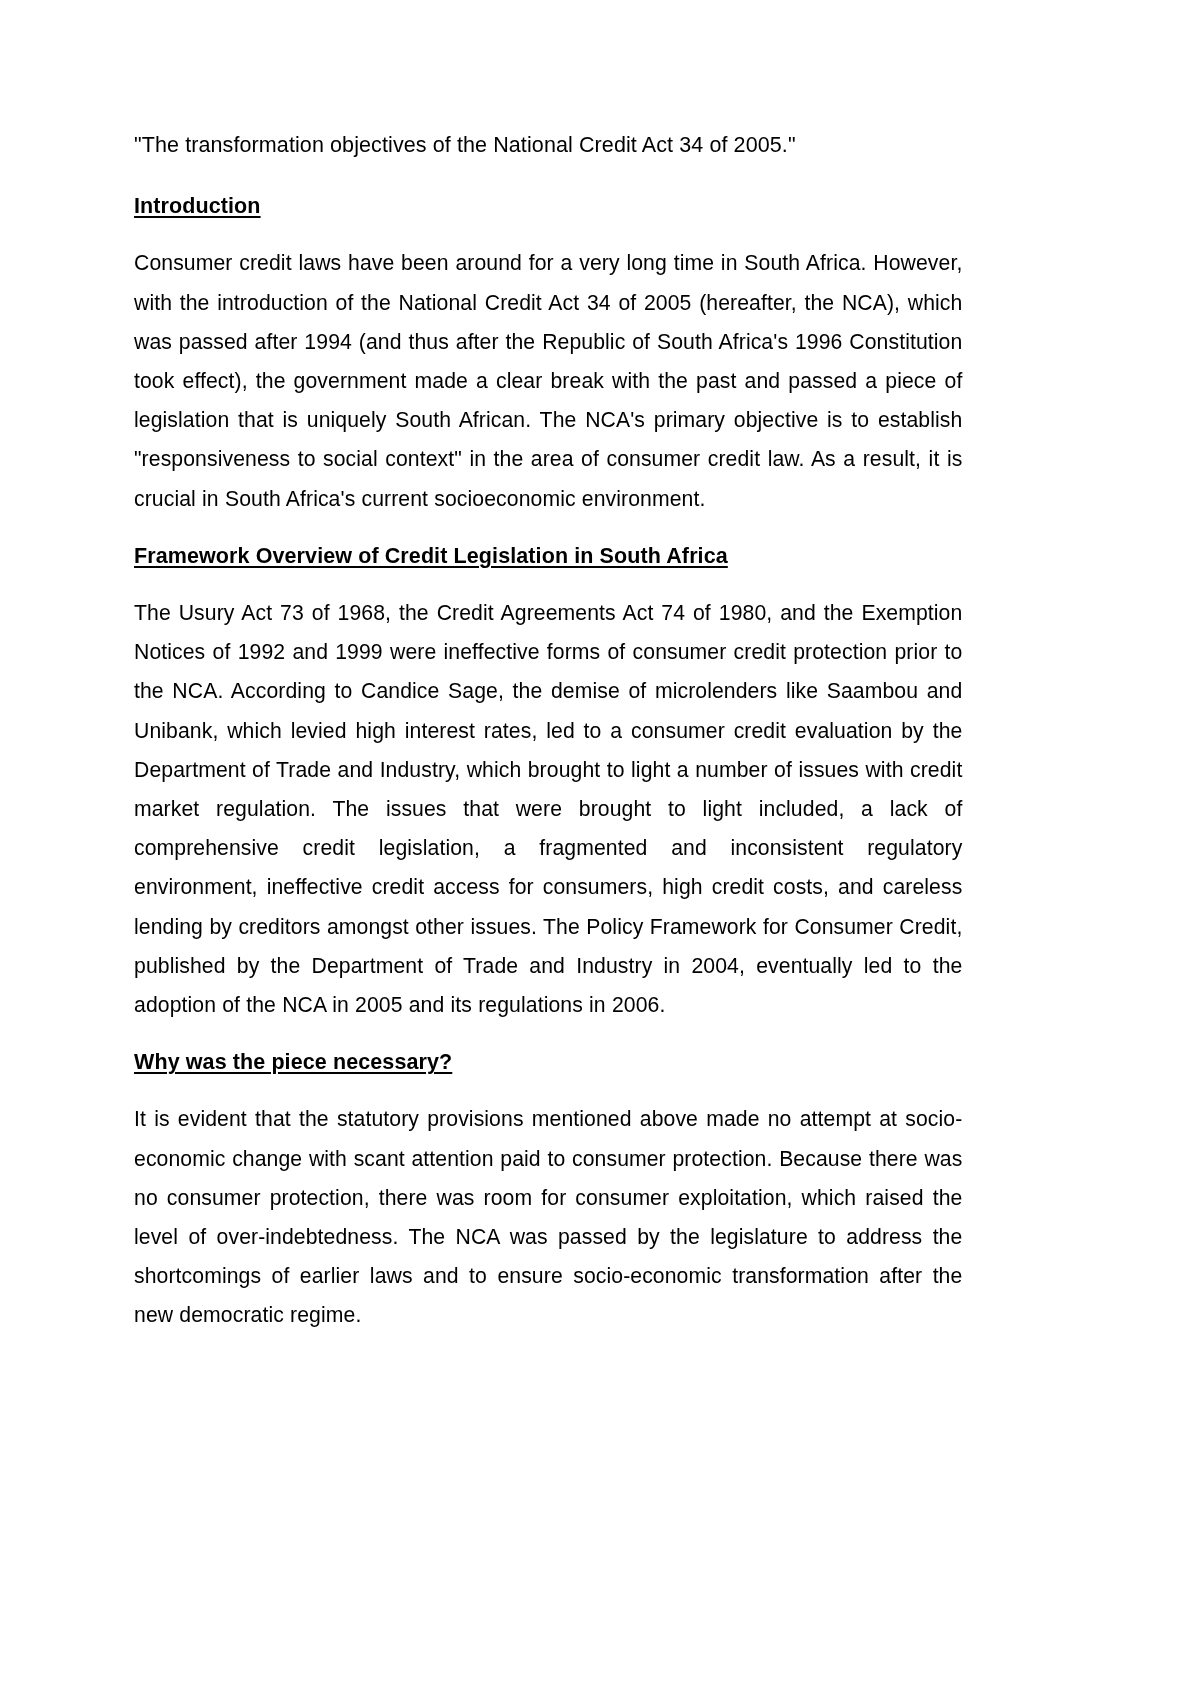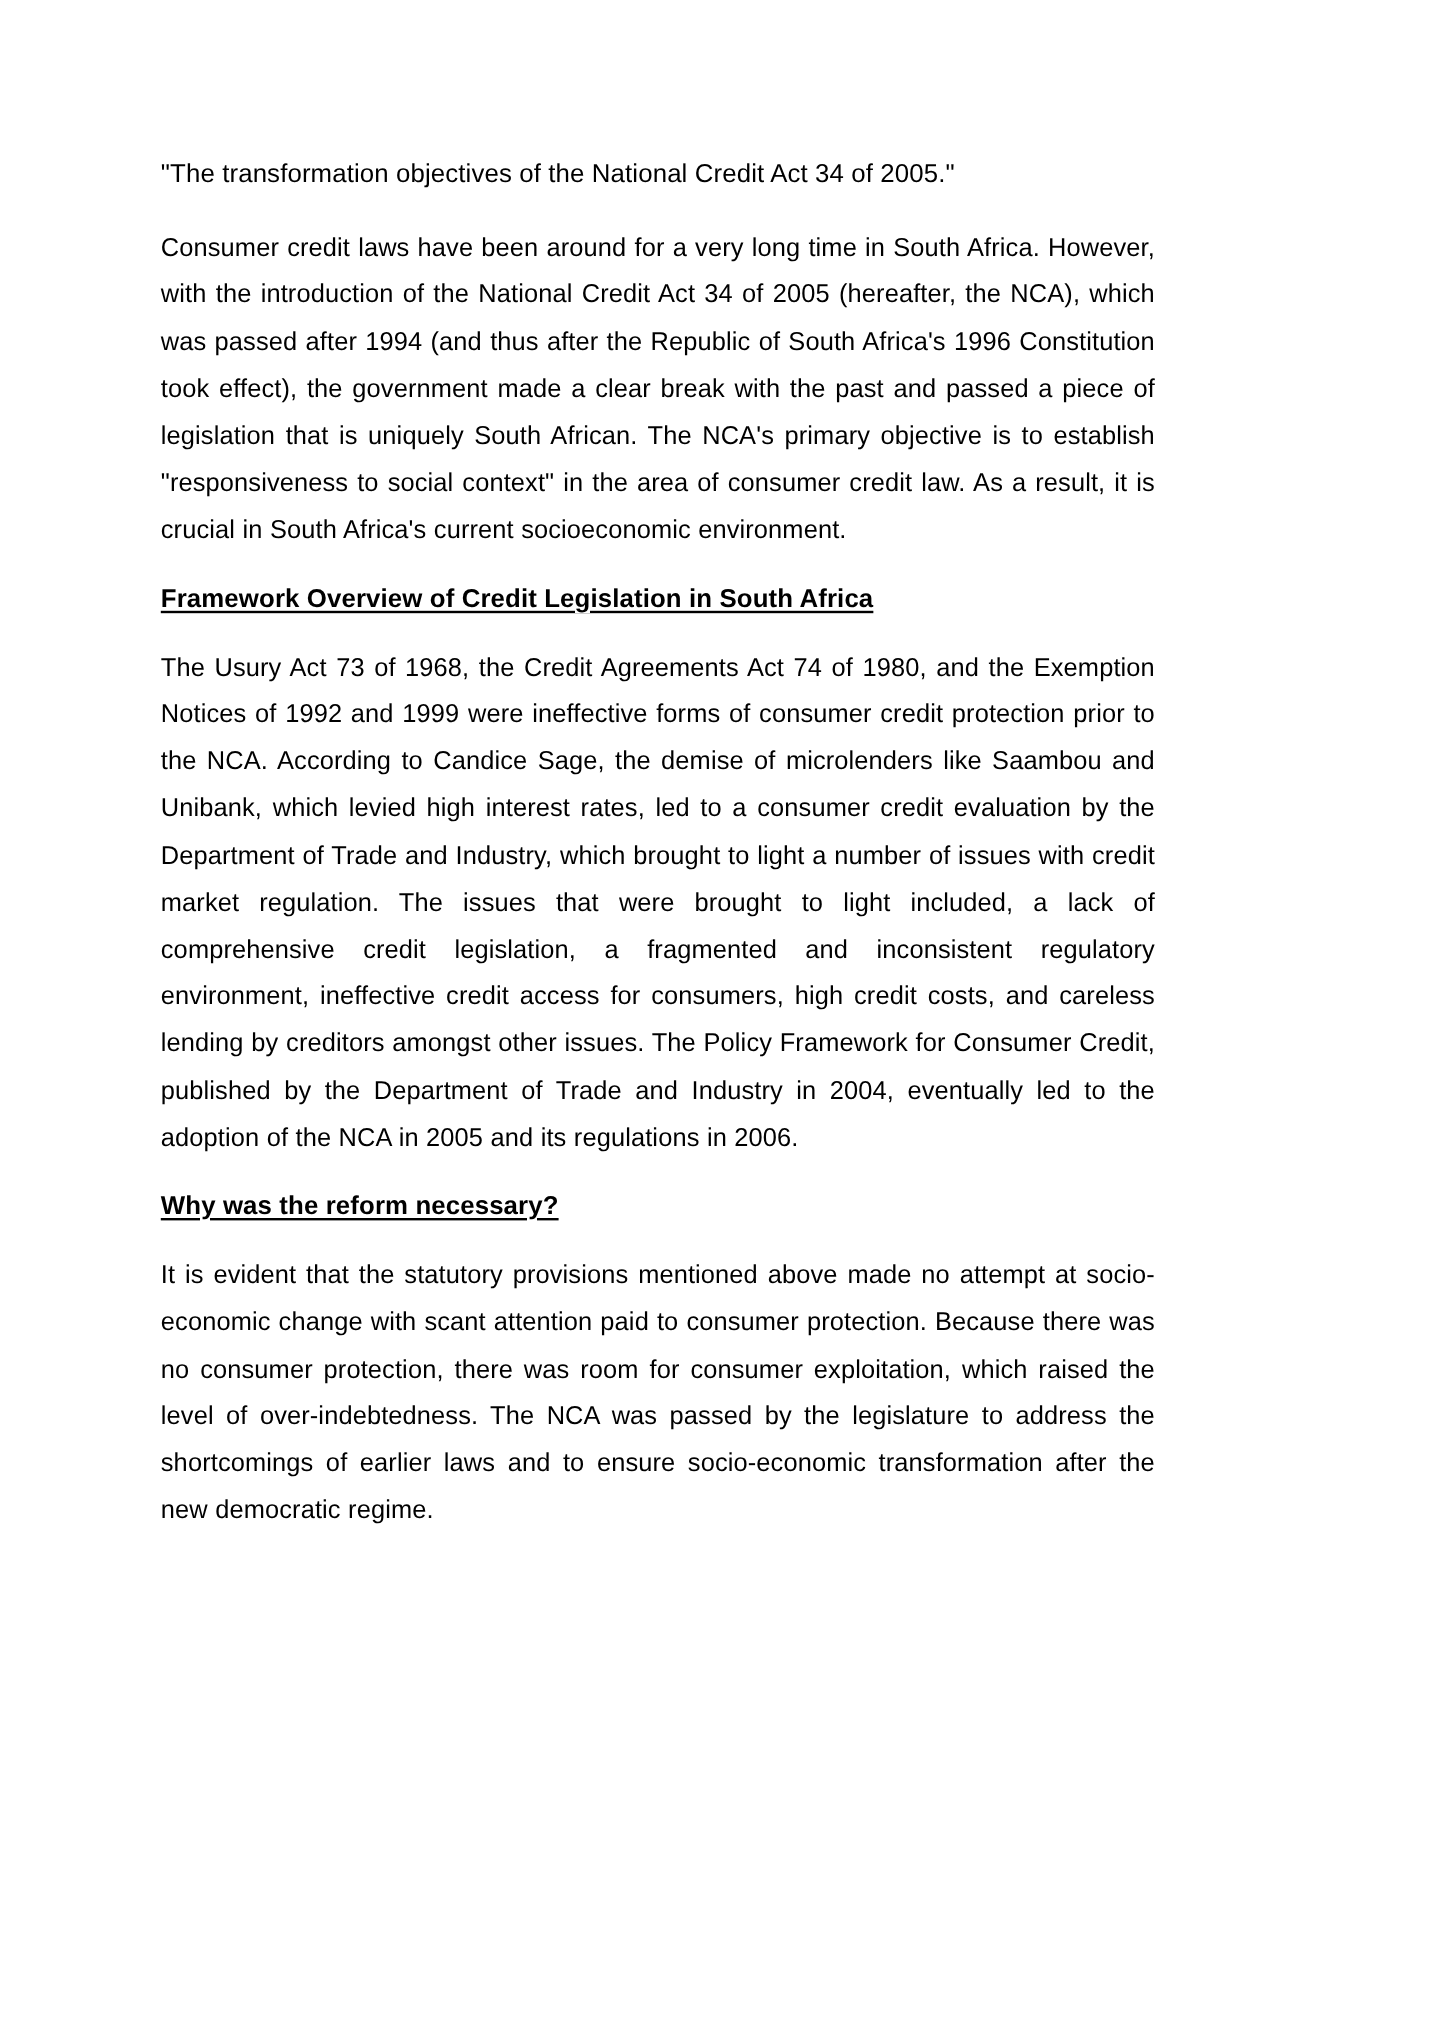--- a/index.html
+++ b/index.html
@@ -61,25 +61,26 @@
   }
 </style>
 </head>
 <body>
 
 <div class="page">
   <div class="doc-body">
 
     <p class="title-line">"The transformation objectives of the National Credit Act 34 of 2005."</p>
 
+    <h2 class="heading"><span class="h-text">Introduction</span></h2>
 
     <p class="para">Consumer credit laws have been around for a very long time in South Africa. However, with the introduction of the National Credit Act 34 of 2005 (hereafter, the NCA), which was passed after 1994 (and thus after the Republic of South Africa's 1996 Constitution took effect), the government made a clear break with the past and passed a piece of legislation that is uniquely South African. The NCA's primary objective is to establish "responsiveness to social context" in the area of consumer credit law. As a result, it is crucial in South Africa's current socioeconomic environment.</p>
 
     <h2 class="heading"><span class="h-text">Framework Overview of Credit Legislation in South Africa</span></h2>
 
     <p class="para">The Usury Act 73 of 1968, the Credit Agreements Act 74 of 1980, and the Exemption Notices of 1992 and 1999 were ineffective forms of consumer credit protection prior to the NCA. According to Candice Sage, the demise of microlenders like Saambou and Unibank, which levied high interest rates, led to a consumer credit evaluation by the Department of Trade and Industry, which brought to light a number of issues with credit market regulation. The issues that were brought to light included, a lack of comprehensive credit legislation, a fragmented and inconsistent regulatory environment, ineffective credit access for consumers, high credit costs, and careless lending by creditors amongst other issues. The Policy Framework for Consumer Credit, published by the Department of Trade and Industry in 2004, eventually led to the adoption of the NCA in 2005 and its regulations in 2006.</p>
 
-    <h2 class="heading"><span class="h-text">Why was the reform necessary?</span></h2>
+    <h2 class="heading"><span class="h-text">Why was the piece necessary?</span></h2>
 
     <p class="para">It is evident that the statutory provisions mentioned above made no attempt at socio-economic change with scant attention paid to consumer protection. Because there was no consumer protection, there was room for consumer exploitation, which raised the level of over-indebtedness. The NCA was passed by the legislature to address the shortcomings of earlier laws and to ensure socio-economic transformation after the new democratic regime.</p>
 
   </div>
 </div>
 
 </body></html>

